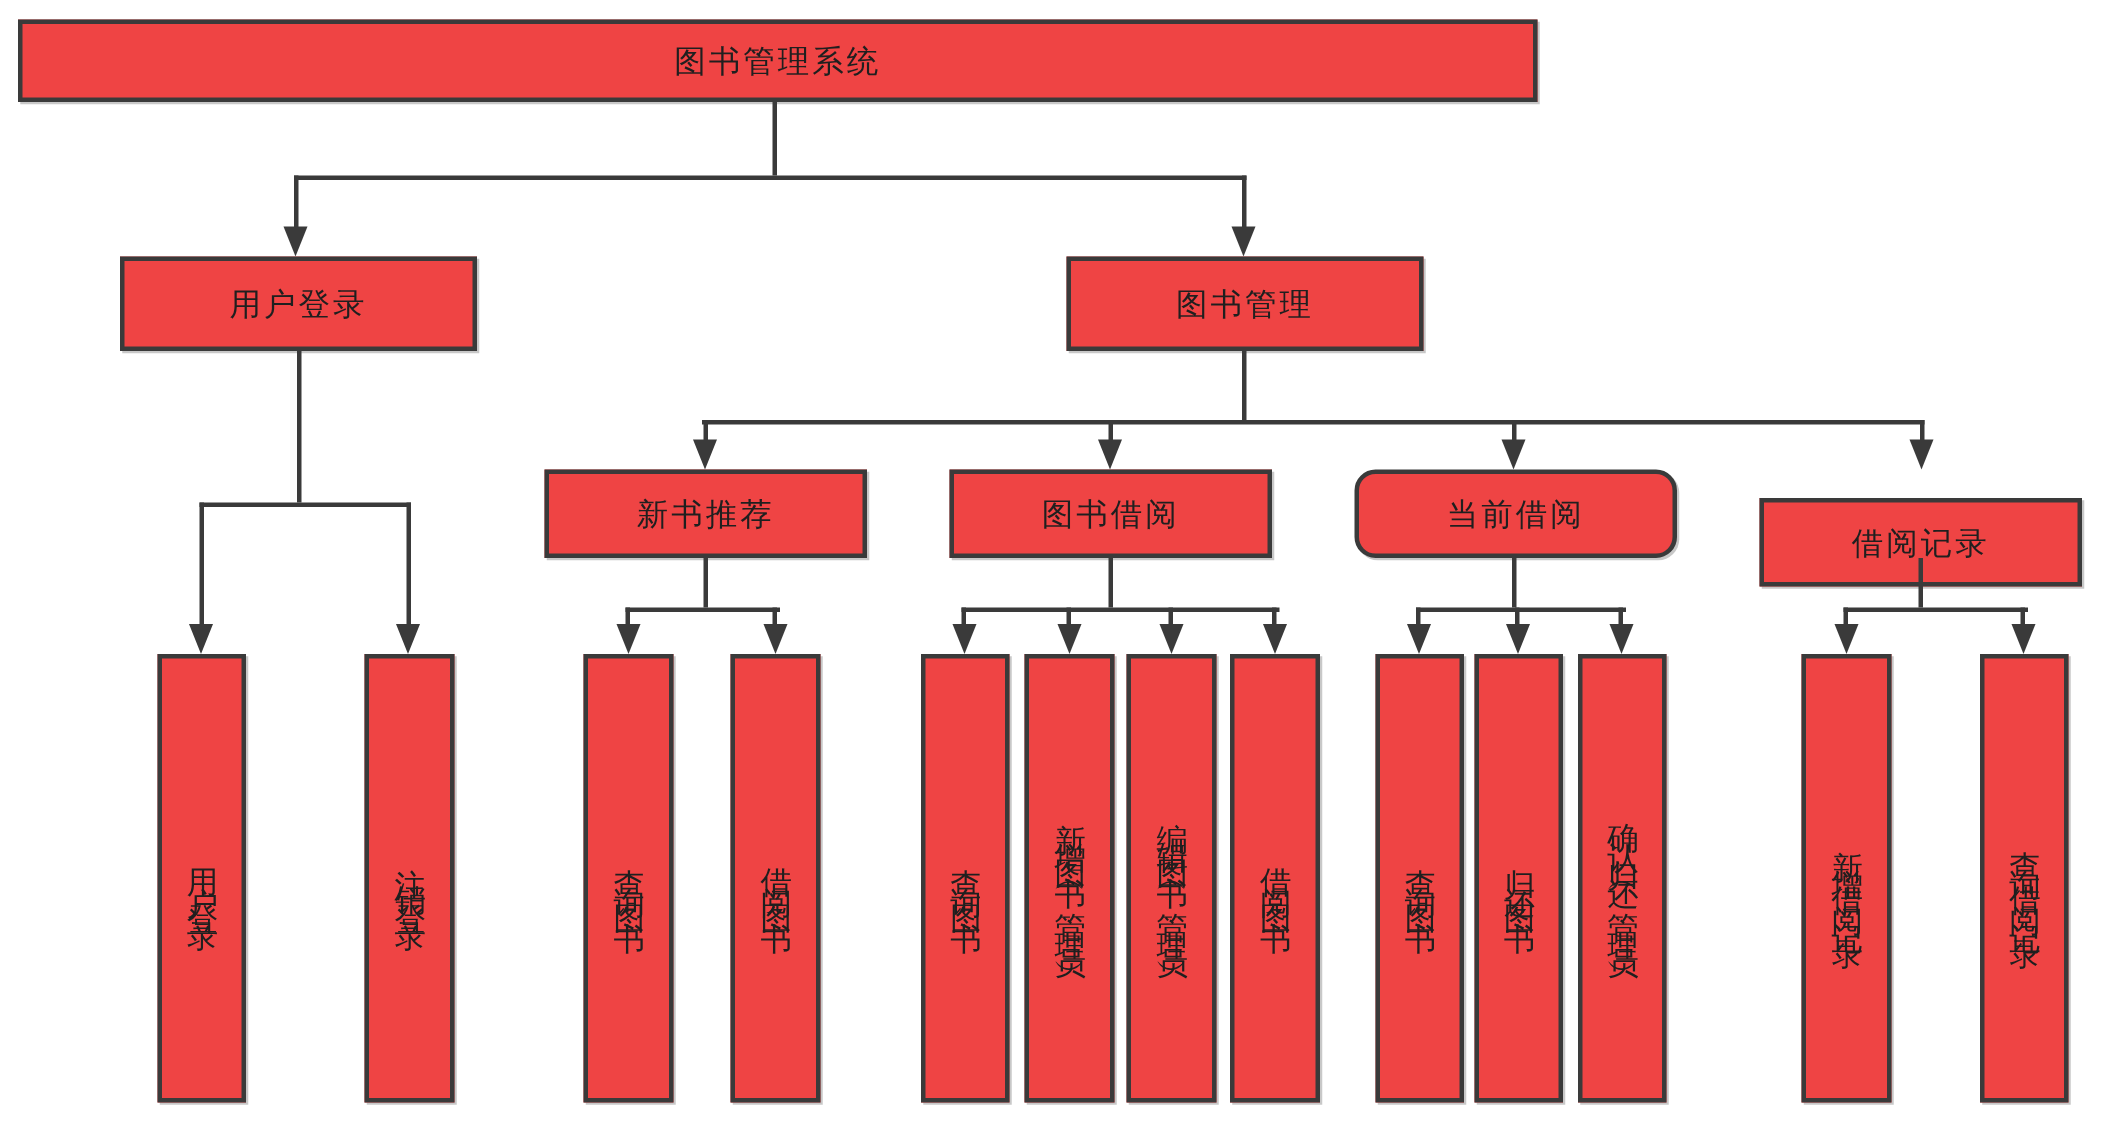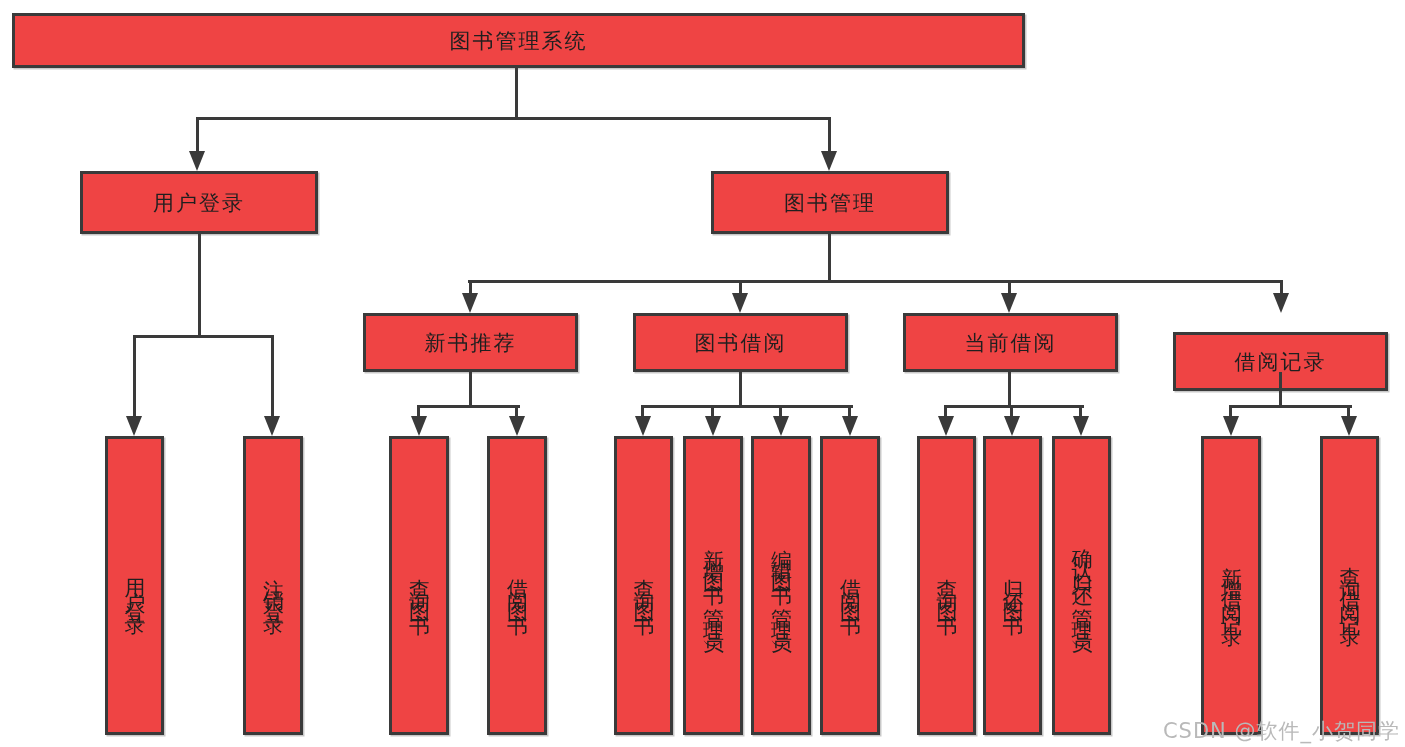--- a/index.html
+++ b/index.html
@@ -59,21 +59,21 @@
   <div class="v" style="left:739px;top:280px;height:16px;"></div>
   <div class="v" style="left:1008px;top:280px;height:16px;"></div>
   <div class="v" style="left:1280px;top:280px;height:16px;"></div>
   <div class="arrow" style="left:462px;top:293px;"></div>
   <div class="arrow" style="left:732px;top:293px;"></div>
   <div class="arrow" style="left:1001px;top:293px;"></div>
   <div class="arrow" style="left:1273px;top:293px;"></div>
 
   <div class="box" style="left:633px;top:313px;width:215px;height:59px;">图书借阅</div>
   <div class="box" style="left:363px;top:313px;width:215px;height:59px;">新书推荐</div>
-  <div class="box" style="left:903px;top:313px;width:215px;height:59px;">当前借阅</div>
+  <div class="box" style="left:903px;top:313px;width:215px;height:59px;border-radius:14px;">当前借阅</div>
   <div class="box" style="left:1173px;top:332px;width:215px;height:59px;">借阅记录</div>
 
   <div class="v" style="left:469px;top:372px;height:33px;"></div>
   <div class="h" style="left:417px;top:405px;width:103px;"></div>
   <div class="v" style="left:417px;top:405px;height:14px;"></div>
   <div class="v" style="left:515px;top:405px;height:14px;"></div>
   <div class="arrow" style="left:411px;top:416px;"></div>
   <div class="arrow" style="left:509px;top:416px;"></div>
 
   <div class="v" style="left:739px;top:372px;height:33px;"></div>
@@ -140,15 +140,14 @@
     <span class="vtext">确认归还（管理员）</span>
   </div>
 
   <div class="box leaf" style="left:1201px;top:436px;width:60px;height:299px;">
     <span class="vtext">新增借阅记录</span>
   </div>
   <div class="box leaf" style="left:1320px;top:436px;width:59px;height:299px;">
     <span class="vtext">查询借阅记录</span>
   </div>
 
-  <div class="watermark">CSDN @软件_小贺同学</div>
 
 </div>
 
 </body></html>

